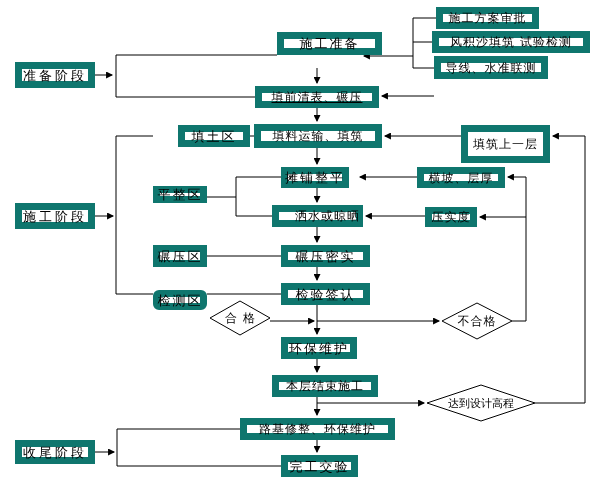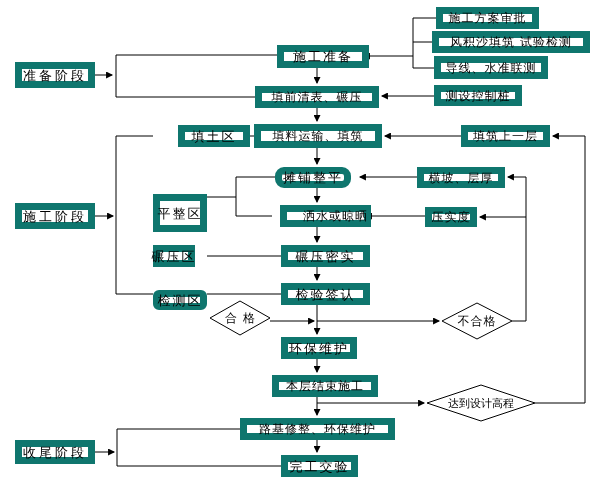--- a/index.html
+++ b/index.html
@@ -110,37 +110,36 @@
       <polygon points="210,318 240,301 270,318 240,335"></polygon>
       <polygon points="442,321 477,303 512,321 477,339"></polygon>
       <polygon points="427,403 481,385 535,403 481,421"></polygon>
     </g>
   </svg>
 
   <div class="box stage-label" style="left:15px;top:62px;width:80px;height:26px;">准备阶段</div>
   <div class="box stage-label" style="left:15px;top:203px;width:80px;height:26px;">施工阶段</div>
   <div class="box stage-label" style="left:15px;top:440px;width:80px;height:24px;">收尾阶段</div>
 
-  <div class="box" style="left:277px;top:45px;width:92px;height:23px;">施工准备</div>
+  <div class="box" style="left:277px;top:32px;width:105px;height:23px;">施工准备</div>
   <div class="box small" style="left:436px;top:7px;width:103px;height:22px;">施工方案审批</div>
   <div class="box small" style="left:432px;top:31px;width:158px;height:22px;">风积沙填筑 试验检测</div>
   <div class="box small" style="left:434px;top:56px;width:114px;height:23px;">导线、水准联测</div>
-  <div class="box small" style="left:434px;top:85px;width:88px;height:21px;">测设控制桩</div>
-  <div class="box small" style="left:255px;top:86px;width:124px;height:22px;">填前清表、碾压</div>
+  <div class="box small" style="left:255px;top:86px;width:124px;height:22px;text-decoration:underline;">填前清表、碾压</div>
 
   <div class="box" style="left:153px;top:125px;width:72px;height:22px;margin-left:25px;">填土区</div>
-  <div class="box" style="left:153px;top:194px;width:54px;height:38px;">平整区</div>
-  <div class="box" style="left:153px;top:245px;width:42px;height:22px;">碾压区</div>
+  <div class="box" style="left:153px;top:186px;width:54px;height:17px;">平整区</div>
+  <div class="box" style="left:153px;top:245px;width:54px;height:22px;">碾压区</div>
   <div class="box" style="left:153px;top:290px;width:54px;height:20px;border-radius:6px;">检测区</div>
 
   <div class="box small" style="left:254px;top:124px;width:128px;height:24px;">填料运输、填筑</div>
-  <div class="box small" style="left:461px;top:125px;width:89px;height:22px;">填筑上一层</div>
-  <div class="box" style="left:275px;top:167px;width:76px;height:21px;border-radius:9px;">摊铺整平</div>
+  <div class="box small" style="left:461px;top:125px;width:89px;height:38px;">填筑上一层</div>
+  <div class="box" style="left:281px;top:167px;width:68px;height:21px;">摊铺整平</div>
   <div class="box small" style="left:417px;top:167px;width:88px;height:21px;">横坡、层厚</div>
-  <div class="box small" style="left:280px;top:205px;width:91px;height:22px;padding-left:20px;">洒水或晾晒</div>
+  <div class="box small" style="left:272px;top:205px;width:91px;height:22px;padding-left:20px;">洒水或晾晒</div>
   <div class="box small" style="left:425px;top:207px;width:52px;height:20px;">压实度</div>
   <div class="box" style="left:281px;top:245px;width:89px;height:22px;">碾压密实</div>
   <div class="box" style="left:281px;top:283px;width:89px;height:22px;">检验签认</div>
   <div class="box" style="left:281px;top:337px;width:76px;height:22px;">环保维护</div>
   <div class="box small" style="left:272px;top:375px;width:106px;height:22px;">本层结束施工</div>
 
   <div class="box small" style="left:240px;top:418px;width:155px;height:22px;">路基修整、环保维护</div>
   <div class="box" style="left:281px;top:455px;width:77px;height:22px;">完工交验</div>
 
   <div class="dtext" style="left:210px;top:301px;width:60px;height:34px;letter-spacing:6px;padding-left:6px;box-sizing:border-box;">合格</div>

